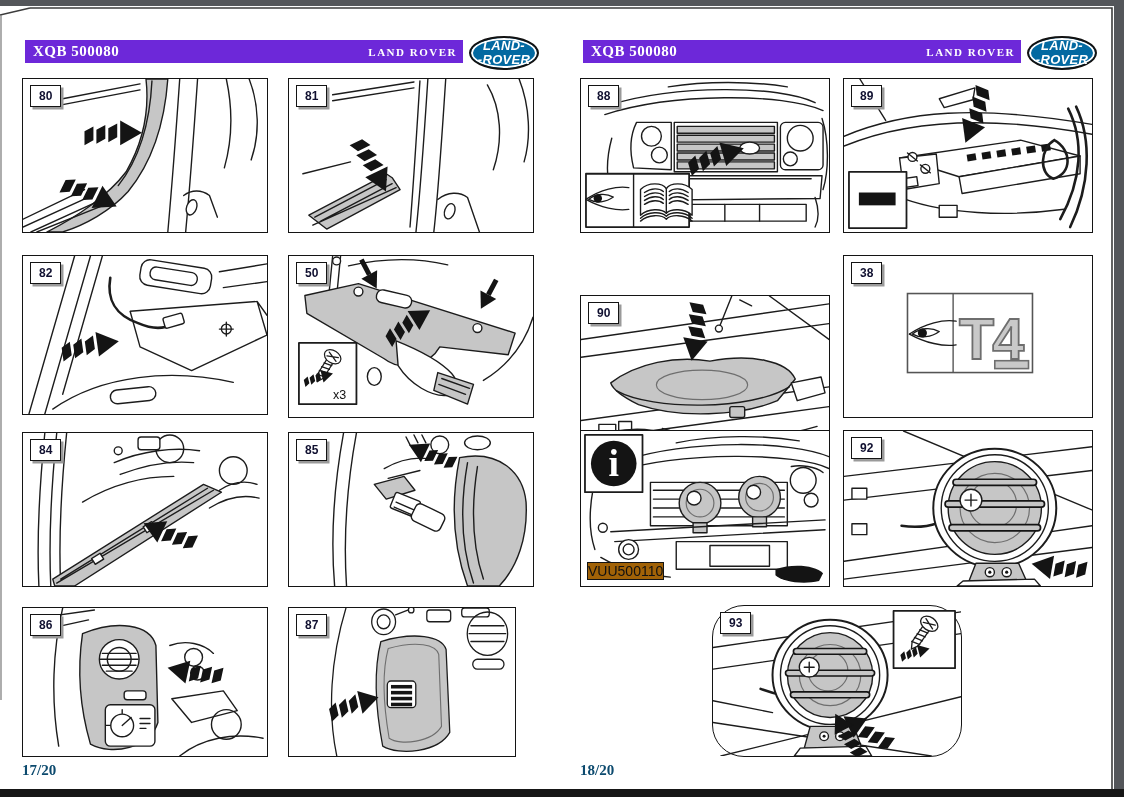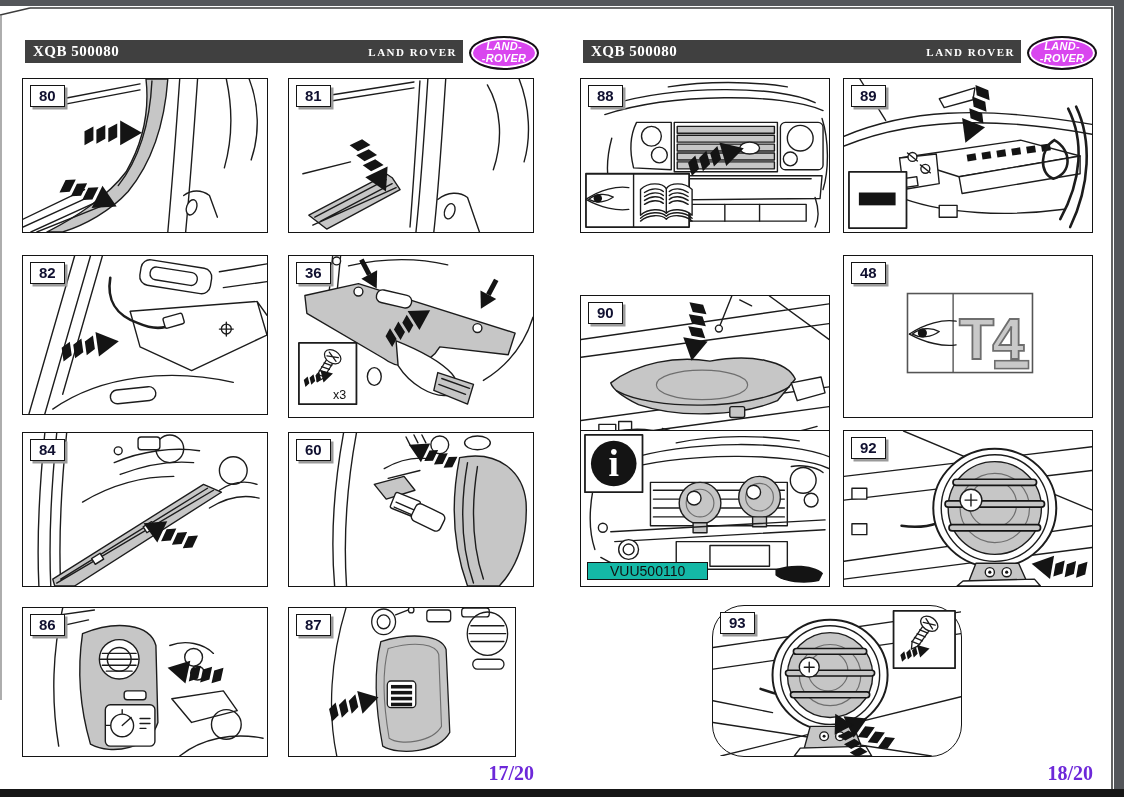--- a/index.html
+++ b/index.html
@@ -2,29 +2,29 @@
 <html><head>
 <meta charset="utf-8">
 <style>
   html,body{margin:0;padding:0;}
   body{width:1124px;height:797px;position:relative;background:#ffffff;font-family:"Liberation Sans",sans-serif;overflow:hidden;}
   .strip-top{position:absolute;left:0;top:0;width:1124px;height:6px;background:#54565a;}
   .strip-right{position:absolute;right:0;top:0;width:10px;height:797px;background:#54565a;}
   .bar-bottom{position:absolute;left:0;top:789px;width:1124px;height:8px;background:#161616;}
   .frame{position:absolute;left:0;top:0;width:1124px;height:797px;pointer-events:none;}
 
-  .hdr{position:absolute;height:23px;background:#404040;color:#fff;display:flex;align-items:center;justify-content:space-between;font-family:"Liberation Serif",serif;font-weight:bold;}
+  .hdr{position:absolute;height:23px;background:#6d28d9;color:#fff;display:flex;align-items:center;justify-content:space-between;font-family:"Liberation Serif",serif;font-weight:bold;}
   .hdr .pn{font-size:15px;padding-left:8px;letter-spacing:.5px;}
   .hdr .brand{font-size:11px;padding-right:6px;letter-spacing:1.5px;}
-  .logo{position:absolute;width:66px;height:30px;border-radius:50%;background:#d946ef;border:2px solid #121212;box-shadow:inset 0 0 0 2px #fff;display:flex;flex-direction:column;align-items:center;justify-content:center;color:#fff;font-style:italic;font-weight:bold;font-size:11px;line-height:1.05;letter-spacing:.3px;}
+  .logo{position:absolute;width:66px;height:30px;border-radius:50%;background:#0369a1;border:2px solid #121212;box-shadow:inset 0 0 0 2px #fff;display:flex;flex-direction:column;align-items:center;justify-content:center;color:#fff;font-style:italic;font-weight:bold;font-size:13px;line-height:1.05;letter-spacing:.3px;}
   .panel{position:absolute;border:1.6px solid #141414;background:#fff;box-sizing:border-box;}
   .panel svg{position:absolute;left:0;top:0;width:100%;height:100%;}
-  .numbox{position:absolute;left:7px;top:6px;background:#fff;border:1.6px solid #141414;box-shadow:2.5px 2.5px 0 #9a9a9a;padding:0 8px;font-size:15px;font-weight:bold;color:#101030;line-height:20px;z-index:3;}
-  .pageno{position:absolute;top:762px;text-align:right;font-family:"Liberation Serif",serif;font-weight:bold;font-size:20px;color:#6d28d9;}
-  .minitag{position:absolute;border:1.6px solid #141414;background:#14b8a6;padding:0 22px;font-size:14px;color:#111;z-index:3;}
+  .numbox{position:absolute;left:7px;top:6px;background:#fff;border:1.6px solid #141414;box-shadow:2.5px 2.5px 0 #9a9a9a;padding:0 8px;font-size:12px;font-weight:bold;color:#101030;line-height:20px;z-index:3;}
+  .pageno{position:absolute;top:762px;text-align:left;font-family:"Liberation Serif",serif;font-weight:bold;font-size:15px;color:#0c4a6e;}
+  .minitag{position:absolute;border:1.6px solid #141414;background:#a16207;padding:0 0;font-size:14px;color:#111;z-index:3;}
   .xnote{position:absolute;font-size:12.5px;color:#111;z-index:3;}
 
   
   .s{stroke:#1c1c1c;stroke-width:1.4;fill:none;stroke-linecap:round;stroke-linejoin:round;}
   .s2{stroke:#1c1c1c;stroke-width:2.6;fill:none;stroke-linecap:round;}
   .g{fill:#c6c6c6;stroke:#1c1c1c;stroke-width:1.4;stroke-linejoin:round;}
   .w{fill:#fff;stroke:#1c1c1c;stroke-width:1.4;stroke-linejoin:round;}
   .k{fill:#141414;stroke:none;}
   .gl{stroke:#6e6e6e;stroke-width:1.2;fill:none;}
 </style>
@@ -133,21 +133,21 @@
       <path class="s" d="M198,74 L212,74 M205,67 L205,81"></path>
     <path class="s2" d="M88,22 C84,46 94,60 116,68 C130,74 142,74 150,69"></path>
     <rect class="w" x="142" y="60" width="20" height="11" rx="2" transform="rotate(-16 152 66)"></rect>
     <path class="s" d="M30,155 C80,120 150,114 212,128"></path>
     <rect class="w" x="88" y="134" width="46" height="14" rx="7" transform="rotate(-6 111 141)"></rect>
     <use href="#dashArrow" transform="translate(38,86) rotate(-8)"></use>
   </svg>
 </div>
 
 <div class="panel" style="left:288px;top:255px;width:246px;height:163px;">
-  <div class="numbox">36</div>
+  <div class="numbox">50</div>
   <div class="xnote" style="left:44px;top:132px;">x3</div>
   <svg viewBox="0 0 246 163" preserveAspectRatio="none">
     <path class="s" d="M60,10 C95,2 130,2 160,9 M196,126 C222,110 238,88 246,62"></path>
     <path class="s" d="M44,0 L38,62 M52,0 L46,62"></path>
     <circle class="w" cx="48" cy="5" r="4"></circle>
     <path class="g" d="M16,40 L70,28 L228,78 L221,100 L152,92 C142,110 114,118 96,104 L18,58 Z"></path>
     <rect class="w" x="88" y="37" width="36" height="13" rx="6" transform="rotate(13 106 43)"></rect>
     <circle class="w" cx="70" cy="36" r="4.5"></circle>
     <circle class="w" cx="190" cy="73" r="4.5"></circle>
     <path class="w" d="M108,86 C128,94 150,104 164,119 C172,128 170,138 160,141 C144,143 122,130 110,111 Z"></path>
@@ -176,21 +176,21 @@
     <path class="g" d="M30,148 L182,52 L200,60 L52,155 L32,155 Z"></path>
     <path class="s" d="M38,148 L186,56 M34,152 L192,58"></path>
     <rect class="w" x="70" y="124" width="10" height="7" transform="rotate(-32 75 127)"></rect>
     <rect class="w" x="122" y="92" width="10" height="7" transform="rotate(-32 127 95)"></rect>
     <path class="s" d="M60,70 C90,52 122,44 152,44"></path>
     <use href="#dashArrow" transform="translate(168,122) rotate(205) scale(0.95)"></use>
   </svg>
 </div>
 
 <div class="panel" style="left:288px;top:432px;width:246px;height:155px;">
-  <div class="numbox">60</div>
+  <div class="numbox">85</div>
   <svg viewBox="0 0 246 155" preserveAspectRatio="none">
     <path class="s" d="M55,0 C45,55 42,108 46,155 M68,0 C58,55 55,110 58,155"></path>
     <path class="s" d="M118,4 L122,12 M126,2 L130,10 M134,2 L138,10"></path>
     <circle class="s" cx="152" cy="12" r="9"></circle>
     <ellipse class="s" cx="190" cy="10" rx="13" ry="7"></ellipse>
     <path class="s" d="M96,36 C110,28 126,24 140,26 M100,46 L132,38"></path>
     <path class="g" d="M86,52 L116,44 L127,58 L98,67 Z"></path>
     <rect class="w" x="104" y="64" width="27" height="17" rx="2" transform="rotate(22 117 72)"></rect>
     <path class="s" d="M108,70 L126,78 M106,75 L124,83"></path>
     <rect class="w" x="124" y="76" width="32" height="19" rx="5" transform="rotate(26 140 86)"></rect>
@@ -333,21 +333,21 @@
     <rect class="w" x="18" y="130" width="17" height="11"></rect>
     <rect class="w" x="38" y="127" width="13" height="9"></rect>
     <path class="s" d="M8,146 C30,136 52,133 72,136"></path>
     <path class="w" d="M212,88 L242,82 L246,98 L218,106 Z"></path>
     <path class="s" d="M82,134 C130,150 192,146 238,132"></path>
     <use href="#dashArrow" transform="translate(130,10) rotate(100)"></use>
   </svg>
 </div>
 
 <div class="panel" style="left:843px;top:255px;width:250px;height:163px;">
-  <div class="numbox">48</div>
+  <div class="numbox">38</div>
   <svg viewBox="0 0 250 163" preserveAspectRatio="none">
     <rect x="64" y="38" width="126" height="80" fill="#fff" stroke="#555" stroke-width="1.6"></rect>
     <path d="M110,38 L110,118" stroke="#555" stroke-width="1.4"></path>
     <g>
         <use href="#eyeIcon" transform="translate(66,66)"></use>
       </g>
     <g>
       <text x="116" y="104" font-family="Liberation Sans, sans-serif" font-weight="bold" font-size="58" fill="#c9c9c9" stroke="#6e6e6e" stroke-width="1.8" letter-spacing="-2">T4</text>
       <rect x="152" y="106" width="34" height="8" fill="#c9c9c9" stroke="#6e6e6e" stroke-width="1.6"></rect>
     </g>

